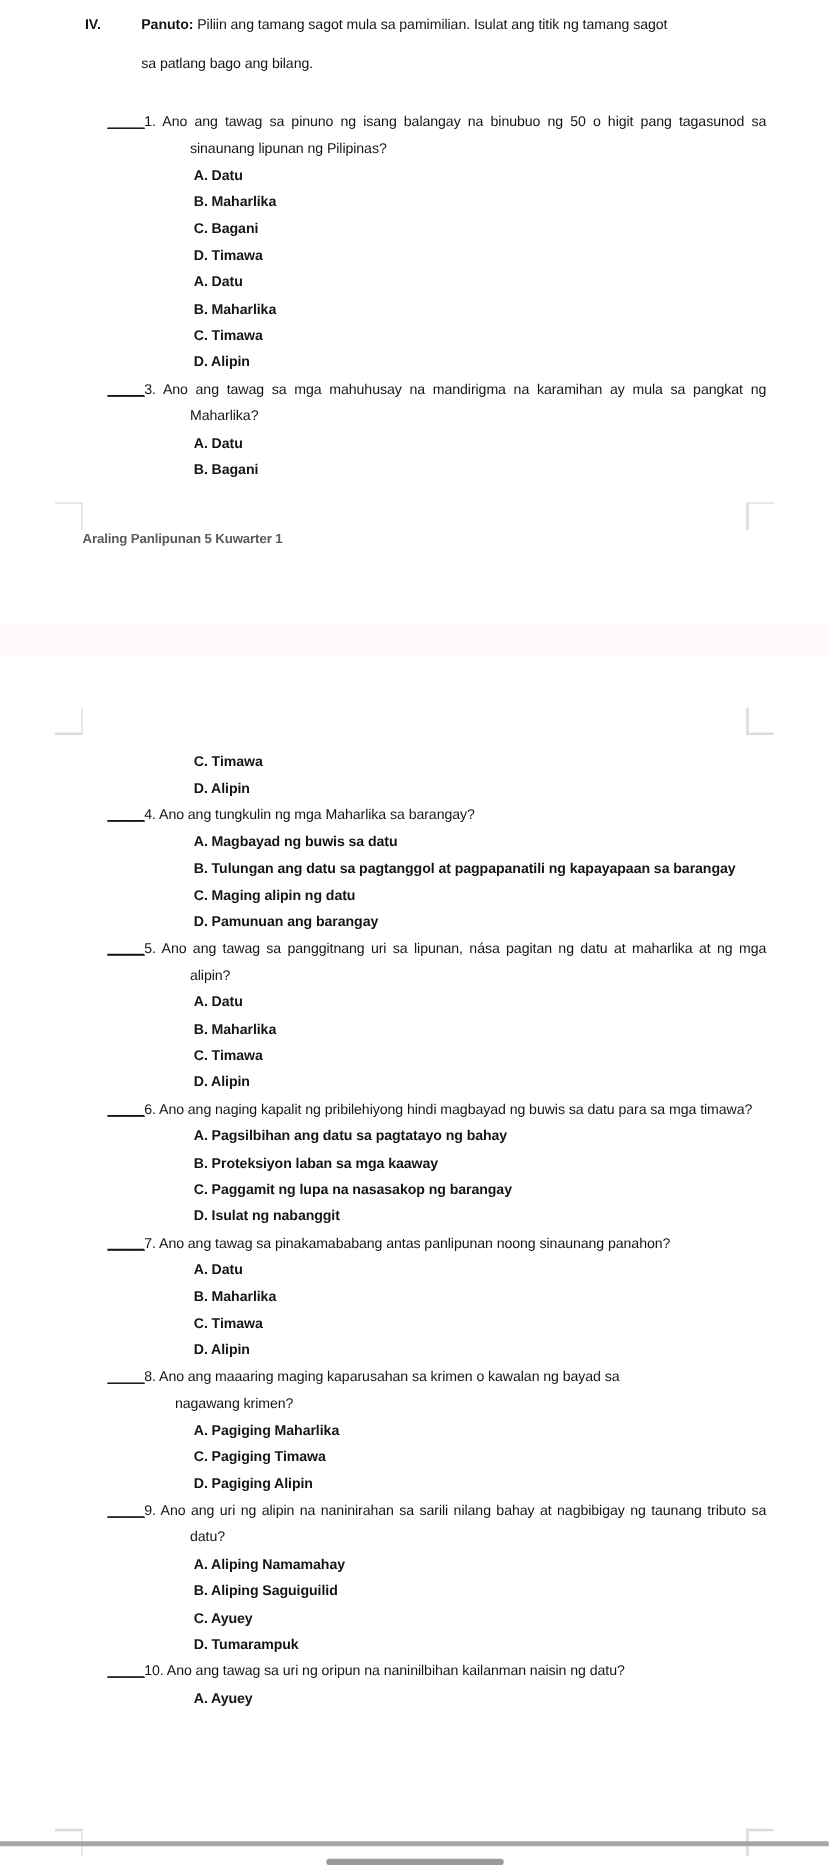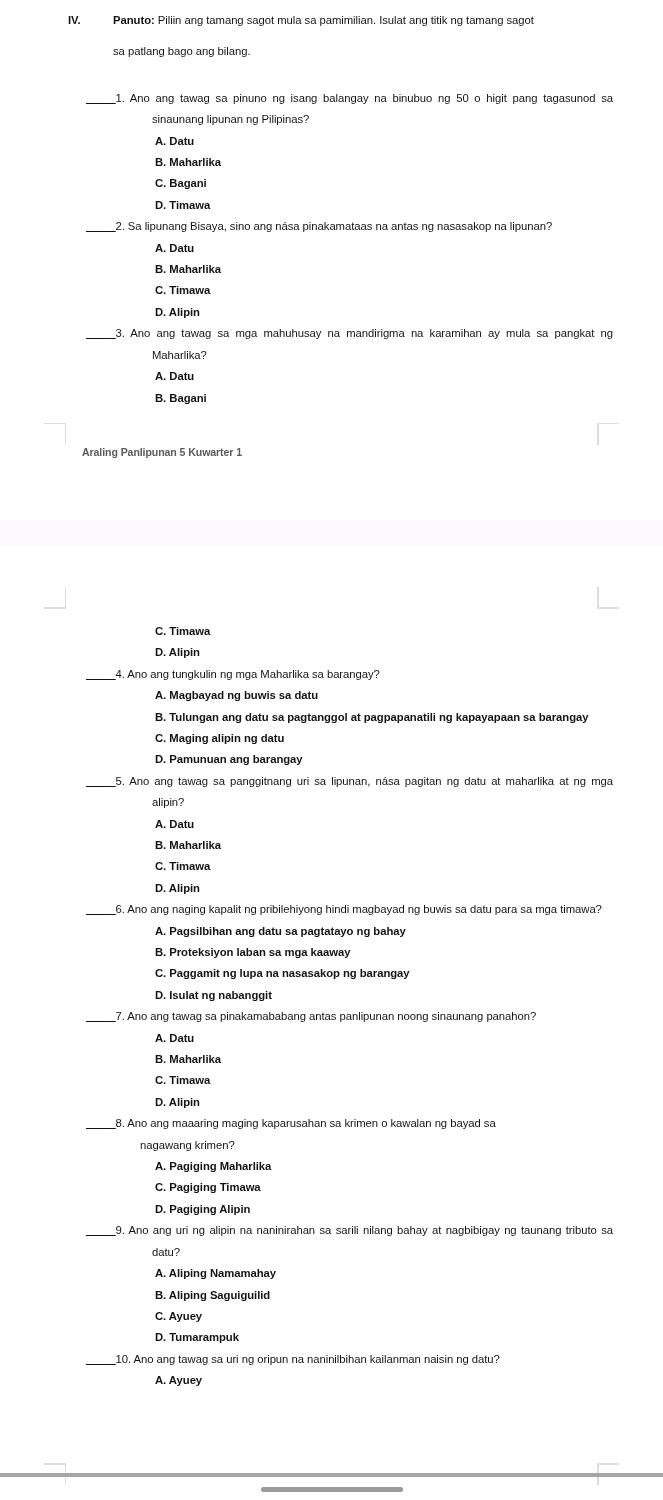--- a/index.html
+++ b/index.html
@@ -122,21 +122,21 @@
   .crop-tr::after  { left: 0; top: 0; width: 1.5px; height: 22px; }
   
   .crop-bl::before { left: 0; bottom: 0; width: 22px; height: 1.5px; }
   .crop-bl::after  { right: 0; bottom: 0; width: 1.5px; height: 22px; }
   
   .crop-br::before { right: 0; bottom: 0; width: 22px; height: 1.5px; }
   .crop-br::after  { left: 0; bottom: 0; width: 1.5px; height: 22px; }
 
   .page-footer-label {
     position: absolute;
-    left: 82px;
+    left: 66px;
     top: 37px;
     font-size: 10.6px;
     font-weight: bold;
     color: #5a5a5a;
     letter-spacing: -0.1px;
   }
   .page-gap-band {
     position: absolute;
     left: 0;
     right: 0;
@@ -191,21 +191,20 @@
   <div class="q-list">
 
     <div class="question justify"><span class="blank-line">_____</span><span>1.</span><span> Ano ang tawag sa pinuno ng isang balangay na binubuo ng 50 o higit pang tagasunod sa sinaunang lipunan ng Pilipinas?</span></div>
     <ul class="options">
       <li>A. Datu</li>
       <li>B. Maharlika</li>
       <li>C. Bagani</li>
       <li>D. Timawa</li>
     </ul>
 
-    <div class="question"><span class="blank-line">_____</span><span>2.</span><span> Sa lipunang Bisaya, sino ang nása pinakamataas na antas ng nasasakop na lipunan?</span></div>
     <ul class="options">
       <li>A. Datu</li>
       <li>B. Maharlika</li>
       <li>C. Timawa</li>
       <li>D. Alipin</li>
     </ul>
 
     <div class="question justify"><span class="blank-line">_____</span><span>3.</span><span> Ano ang tawag sa mga mahuhusay na mandirigma na karamihan ay mula sa pangkat ng Maharlika?</span></div>
     <ul class="options">
       <li>A. Datu</li>

